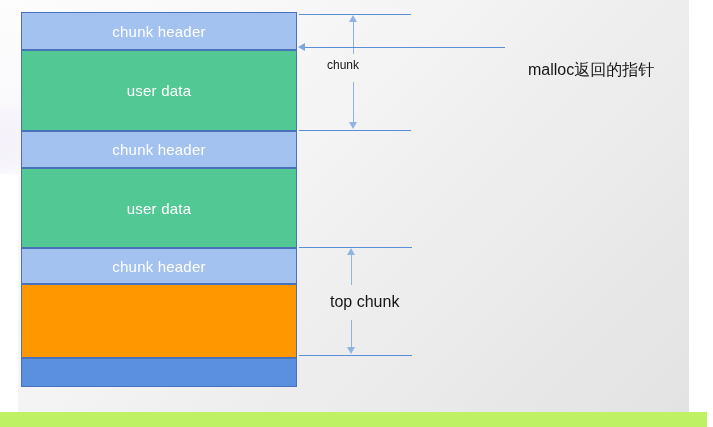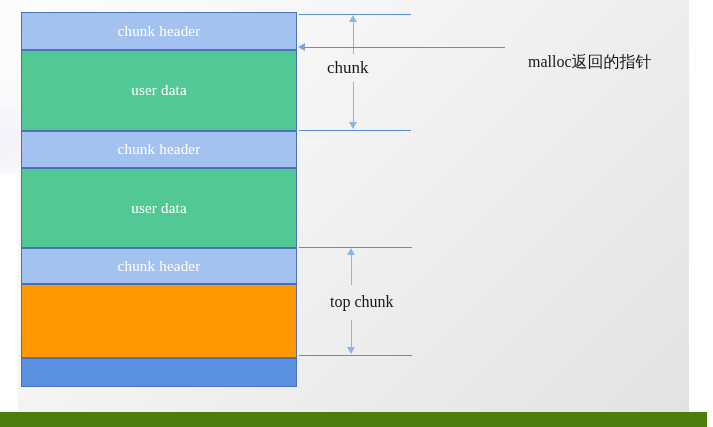--- a/index.html
+++ b/index.html
@@ -5,22 +5,22 @@
   html, body {
     margin: 0;
     padding: 0;
     background: #ffffff;
   }
   #canvas {
     position: relative;
     width: 707px;
     height: 427px;
     overflow: hidden;
-    background: #4d7c0f;
-    font-family: Liberation Serif, serif;
+    background: #bef264;
+    font-family: Liberation Sans, sans-serif;
   }
   
   .bg-panel {
     position: absolute;
     left: 0;
     top: 0;
     width: 713px;
     height: 412px;
     background: linear-gradient(135deg, #fdfdfd 0%, #f7f7f7 28%, #ededed 62%, #e2e2e2 100%);
   }
@@ -104,21 +104,21 @@
   }
   .arrow-left {
     border-top: 4px solid transparent;
     border-bottom: 4px solid transparent;
     border-right: 7px solid #7ba7dd;
   }
 
   .label {
     position: absolute;
     color: #151515;
-    font-size: 17px;
+    font-size: 12px;
     white-space: nowrap;
   }
   .label.big {
     font-size: 16px;
   }
 </style>
 </head>
 <body>
 
 <div id="canvas">
@@ -162,21 +162,21 @@
   <div class="arrowhead arrow-up" style="left:349px;top:15px;"></div>
 
   <div class="vline" style="left:353px;top:82px;height:42px;"></div>
   <div class="arrowhead arrow-down" style="left:349px;top:122px;"></div>
   <div class="hline" style="left:299px;top:130px;width:112px;"></div>
 
   <div class="label" style="left:327px;top:58px;">chunk</div>
 
   <div class="hline" style="left:305px;top:47px;width:200px;"></div>
   <div class="arrowhead arrow-left" style="left:298px;top:43px;"></div>
-  <div class="label big" style="left:528px;top:52px;">malloc返回的指针</div>
+  <div class="label big" style="left:528px;top:60px;">malloc返回的指针</div>
 
   <div class="hline" style="left:299px;top:247px;width:113px;"></div>
   <div class="vline" style="left:351px;top:255px;height:30px;"></div>
   <div class="arrowhead arrow-up" style="left:347px;top:248px;"></div>
 
   <div class="vline" style="left:351px;top:320px;height:28px;"></div>
   <div class="arrowhead arrow-down" style="left:347px;top:347px;"></div>
   <div class="hline" style="left:299px;top:355px;width:113px;"></div>
 
   <div class="label big" style="left:330px;top:293px;">top chunk</div>

